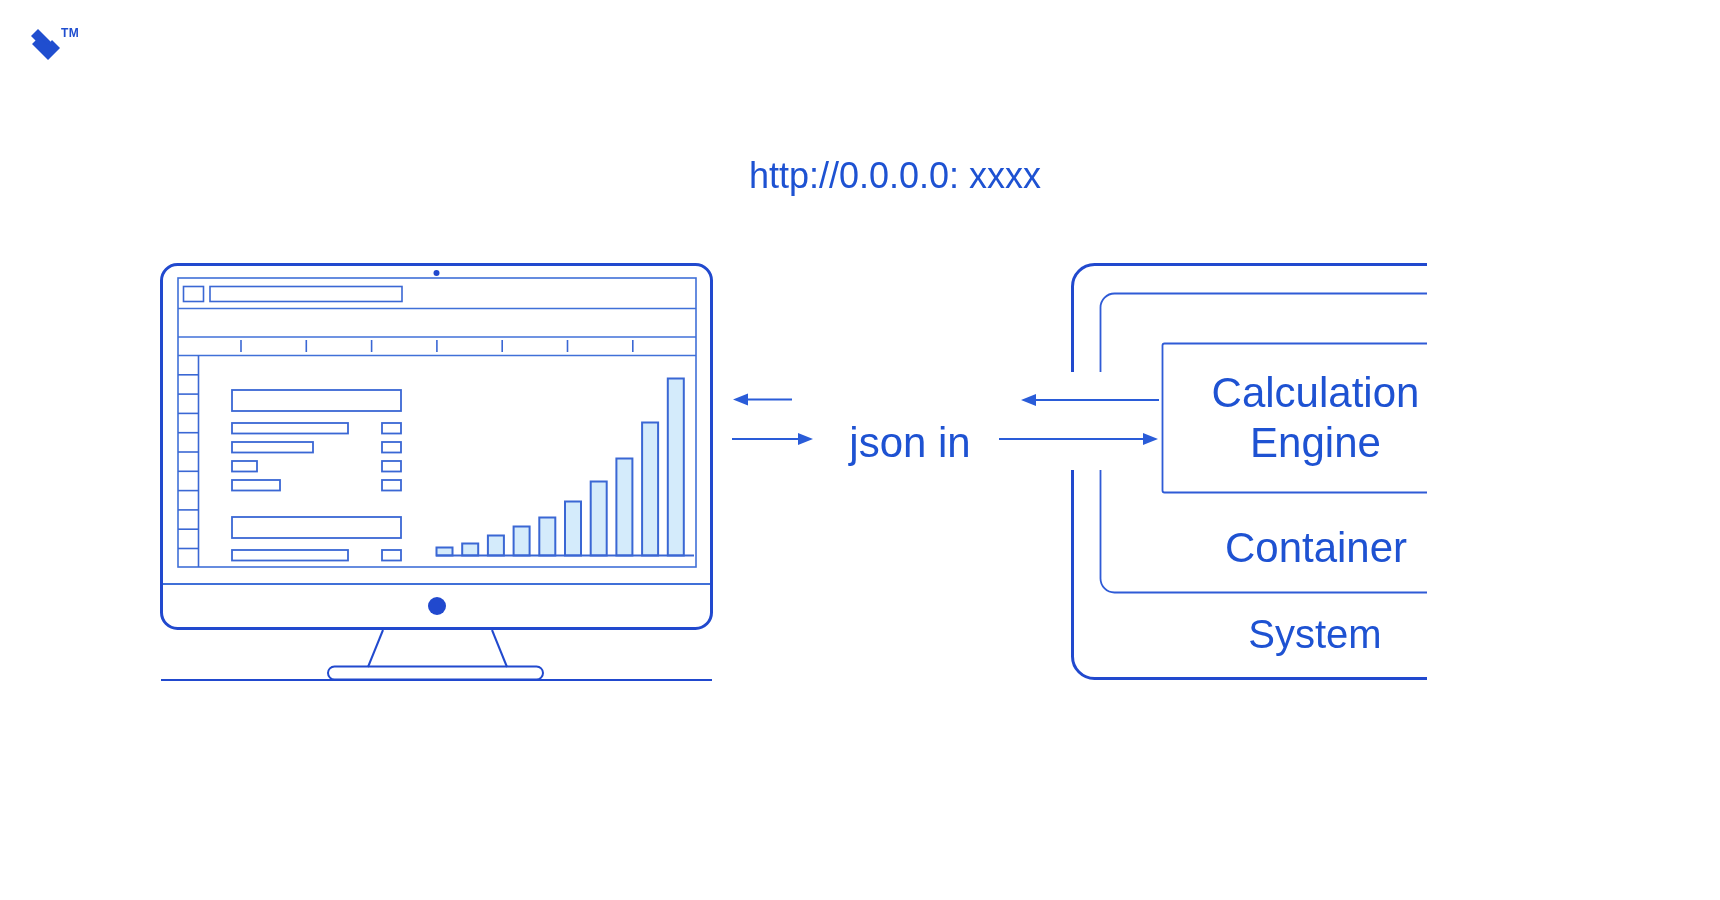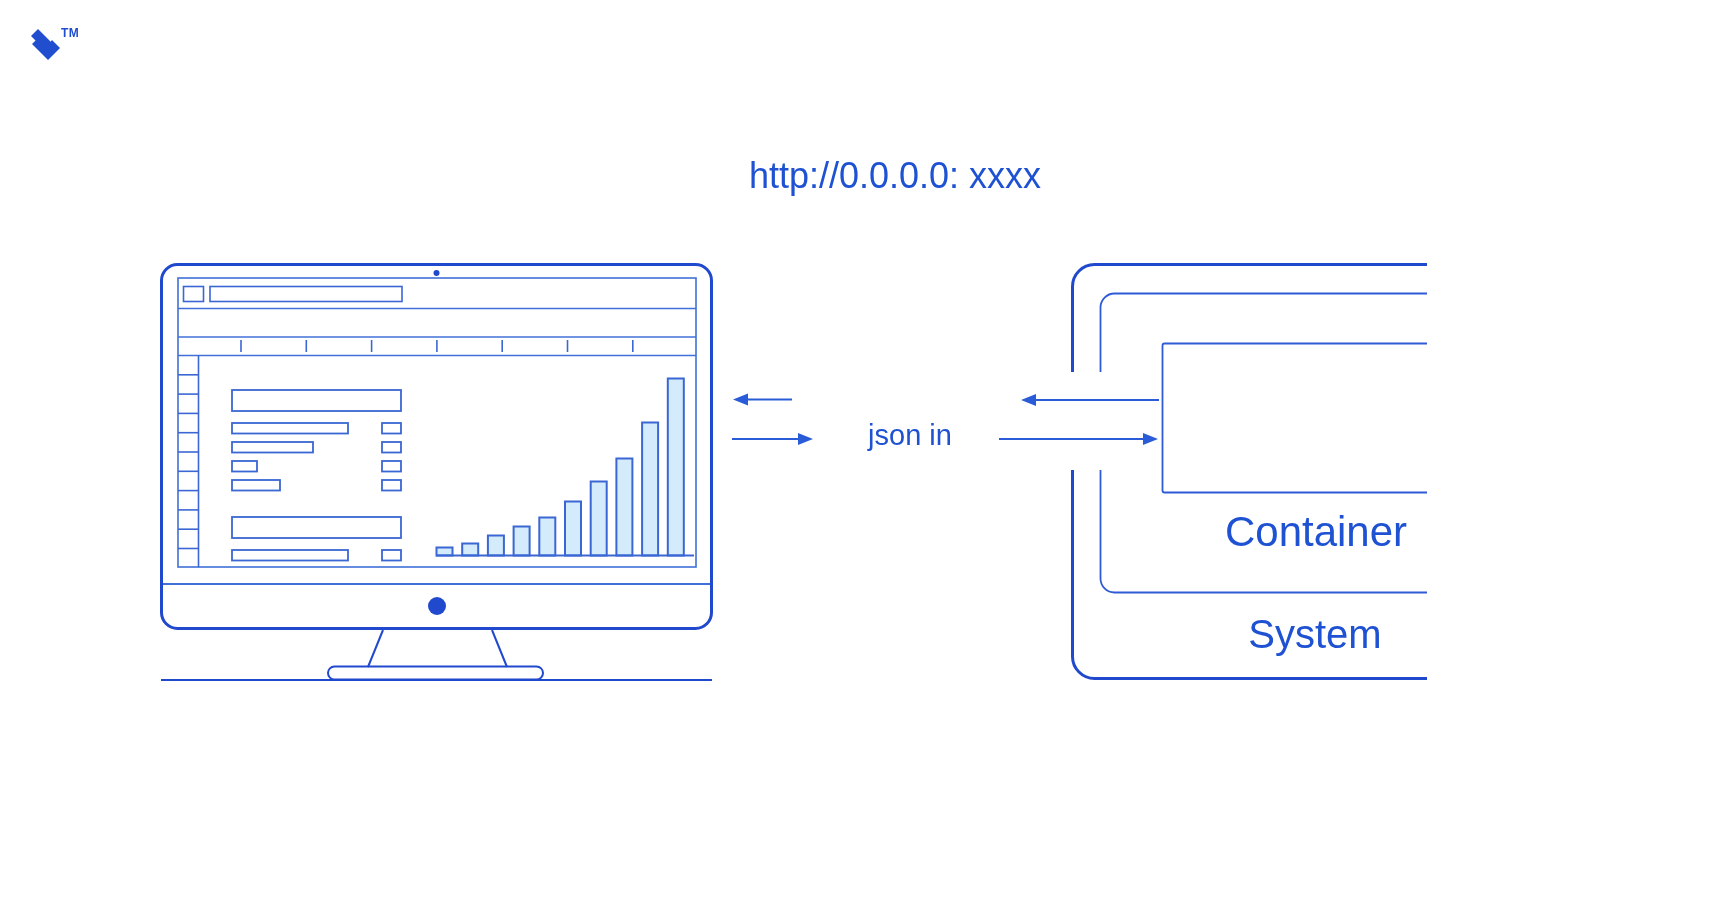--- a/index.html
+++ b/index.html
@@ -5,23 +5,23 @@
   html,body{margin:0;padding:0;background:#ffffff;}
   .stage{
     position:relative;width:1427px;height:900px;background:#ffffff;overflow:hidden;
     font-family:"Liberation Sans", sans-serif;
   }
   .scene{position:absolute;left:0;top:0;}
   .label{position:absolute;color:#1E52D2;white-space:nowrap;}
   .tm{left:61px;top:26px;font-size:12px;font-weight:700;color:#204ECF;letter-spacing:.5px;}
   .url{left:745px;top:155px;width:300px;text-align:center;font-size:36px;}
   .json-out{left:761px;top:375px;width:300px;text-align:center;font-size:42px;}
-  .json-in{left:760px;top:419px;width:300px;text-align:center;font-size:29px;}
+  .json-in{left:760px;top:419px;width:300px;text-align:center;font-size:42px;}
   .calc{left:1165px;top:368px;width:301px;text-align:center;font-size:42px;line-height:50px;}
-  .container-label{left:1116px;top:508px;width:400px;text-align:center;font-size:42px;}
+  .container-label{left:1116px;top:524px;width:400px;text-align:center;font-size:42px;}
   .system-label{left:1115px;top:612px;width:400px;text-align:center;font-size:40px;}
   .deep{stroke:#2149CE;fill:none;}
   .mid{stroke:#4070D8;fill:none;}
   .inner{stroke:#3A67D4;fill:none;}
   #bars rect{fill:#D4EBFB;stroke:#3A67D4;stroke-width:2;}
 </style>
 </head>
 <body>
 
 <div class="stage">
@@ -134,15 +134,19 @@
       <g>
         <line x1="999" y1="439" x2="1143" y2="439"></line>
         <path d="M1158,439 L1143,433 L1143,445 Z" stroke="none"></path>
       </g>
     </g>
   </svg>
 
   <div class="label tm">TM</div>
   <div class="label url">http://0.0.0.0: xxxx</div>
   <div class="label json-in">json in</div>
+  <div class="label calc">
+    <div>Calculation</div>
+    <div>Engine</div>
+  </div>
   <div class="label container-label">Container</div>
   <div class="label system-label">System</div>
 </div>
 
 </body></html>

